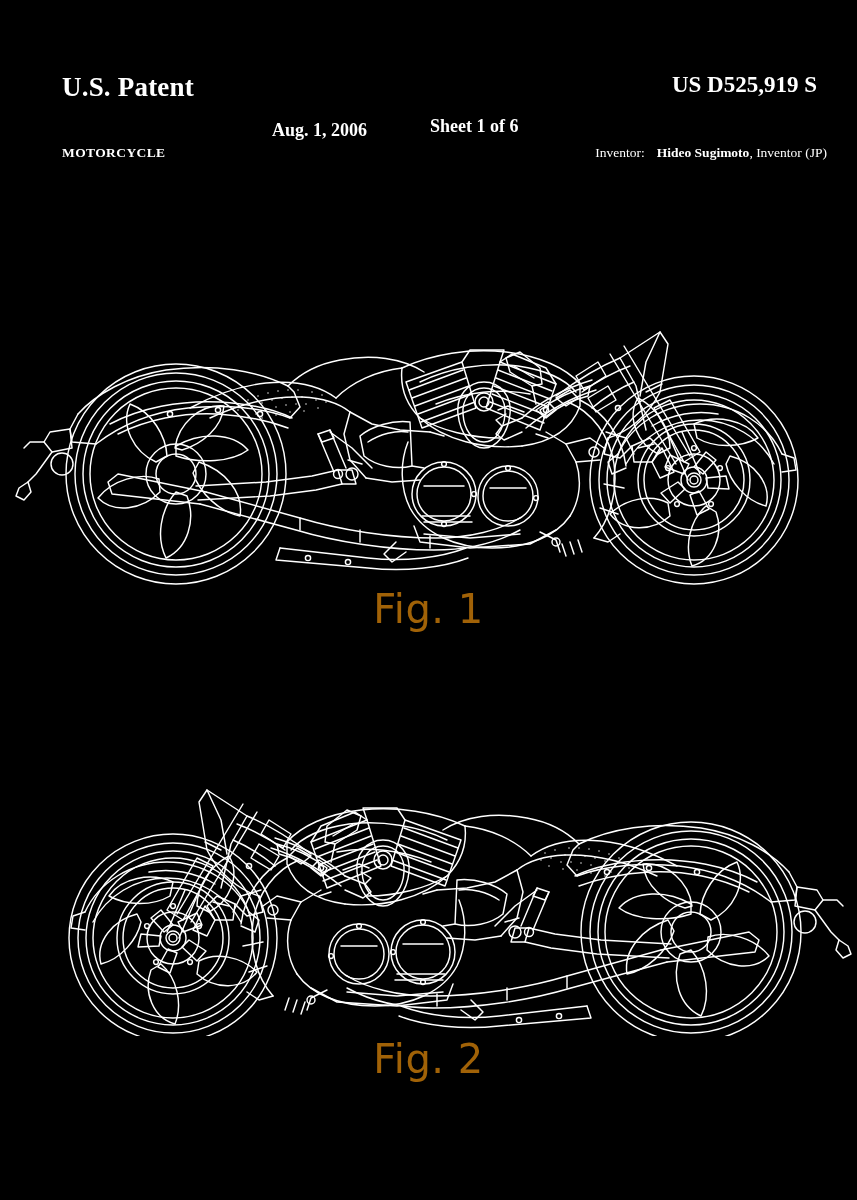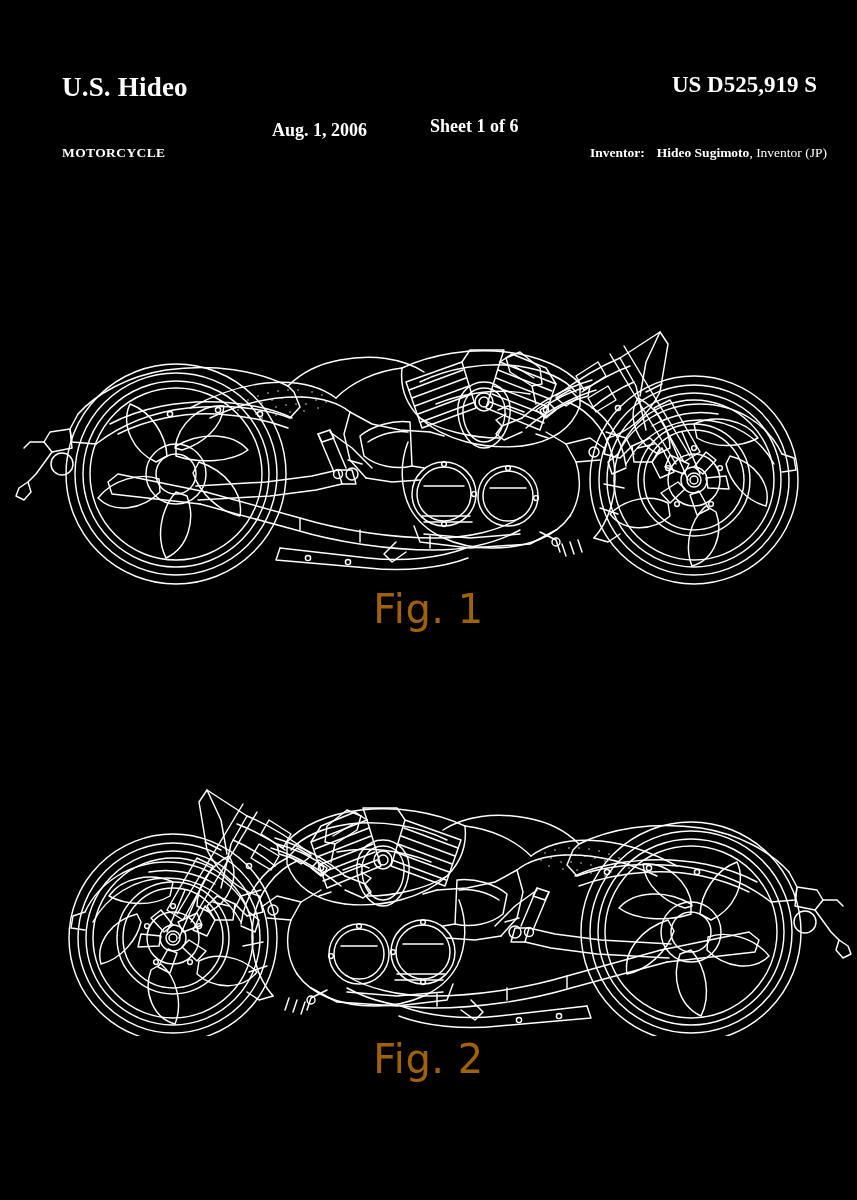--- a/index.html
+++ b/index.html
@@ -78,21 +78,21 @@
     letter-spacing: 0.4px;
     white-space: nowrap;
   }
   .sub-inventor {
     position: absolute;
     right: 38px;
     top: 0;
     font-size: 13.5px;
     white-space: nowrap;
   }
-  .sub-inventor .lbl { font-weight: bold; text-align: right; }
+  .sub-inventor .lbl { font-weight: normal; text-align: right; }
   .sub-inventor .name { font-weight: bold; padding-left: 12px; }
   .sub-inventor .place { font-weight: normal; }
 
   
   .figure-block {
     position: absolute;
     left: 0;
     width: 857px;
   }
   #figure-1 { top: 186px; height: 420px; }
@@ -118,21 +118,21 @@
   }
   #figure-1 .figure-caption { top: 400px; }
   #figure-2 .figure-caption { top: 400px; }
 
   .mirrored { transform: scaleX(-1); transform-origin: 50% 50%; }
 </style>
 </head>
 <body>
 
 <div class="patent-header">
-  <span class="hdr-office">U.S. Hideo</span>
+  <span class="hdr-office">U.S. Patent</span>
   <span class="hdr-date">Aug. 1, 2006</span>
   <span class="hdr-sheet">Sheet 1 of 6</span>
   <span class="hdr-number">US D525,919 S</span>
 </div>
 
 <div class="subheader">
   <span class="sub-title">MOTORCYCLE</span>
   <span class="sub-inventor">
     <span class="lbl">Inventor:</span><span class="name">Hideo Sugimoto</span><span class="place">, Inventor (JP)</span>
   </span>

